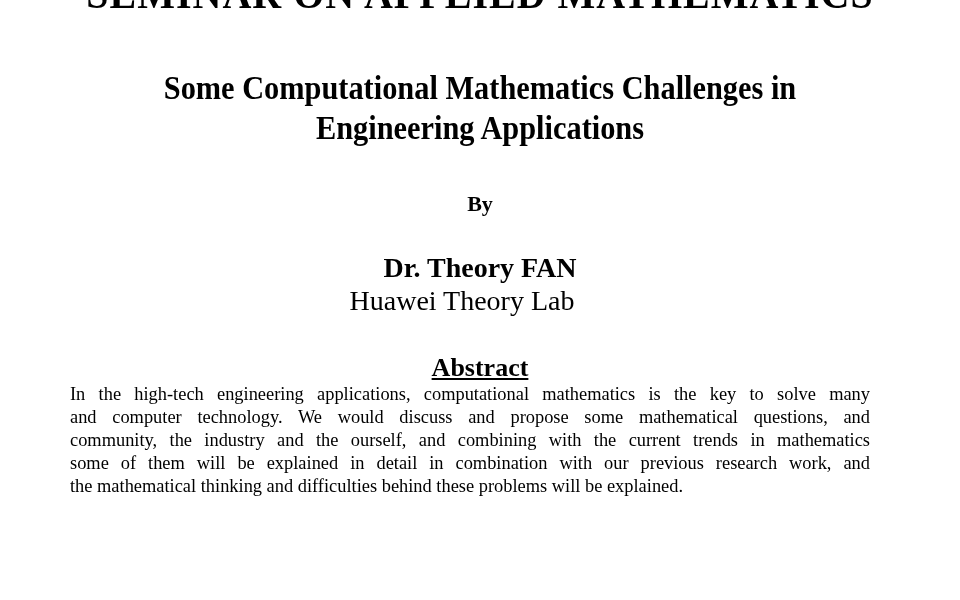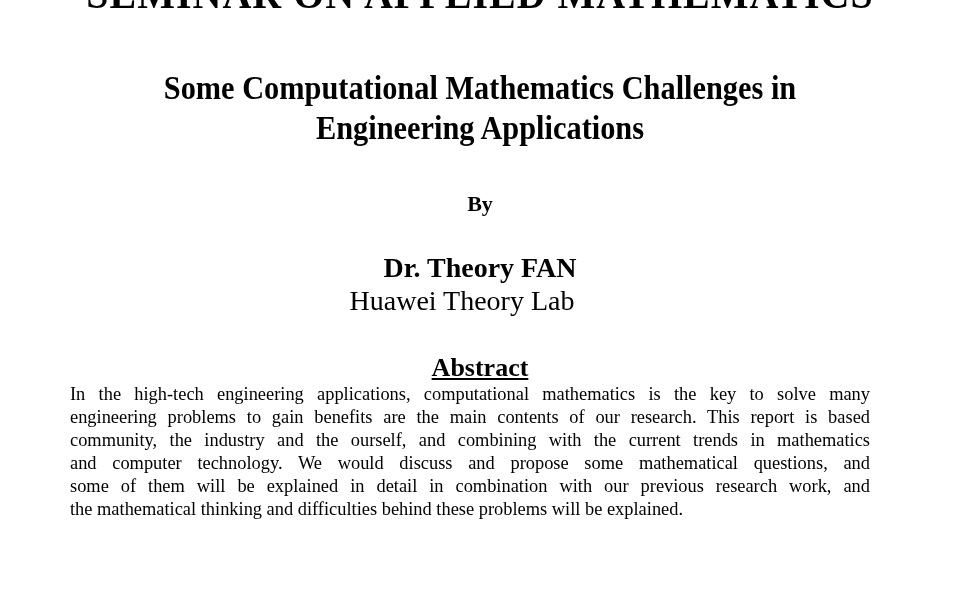--- a/index.html
+++ b/index.html
@@ -132,20 +132,19 @@
   <div class="speaker-name">Dr. Theory FAN</div>
 
   <div class="speaker-affiliation">Huawei Theory Lab</div>
 
   <div class="abstract-heading">
     <span>Abstract</span>
   </div>
 
   <div class="abstract-body">
     <span class="abstract-line">In the high-tech engineering applications, computational mathematics is the key to solve many</span>
-    <span class="abstract-line">engineering problems to gain benefits are the main contents of our research. This report is based</span>
+    <span class="abstract-line">and computer technology. We would discuss and propose some mathematical questions, and</span>
     <span class="abstract-line">community, the industry and the ourself, and combining with the current trends in mathematics</span>
-    <span class="abstract-line">and computer technology. We would discuss and propose some mathematical questions, and</span>
     <span class="abstract-line">some of them will be explained in detail in combination with our previous research work, and</span>
     <span class="abstract-line last">the mathematical thinking and difficulties behind these problems will be explained.</span>
   </div>
 
 </div>
 
 </body></html>

